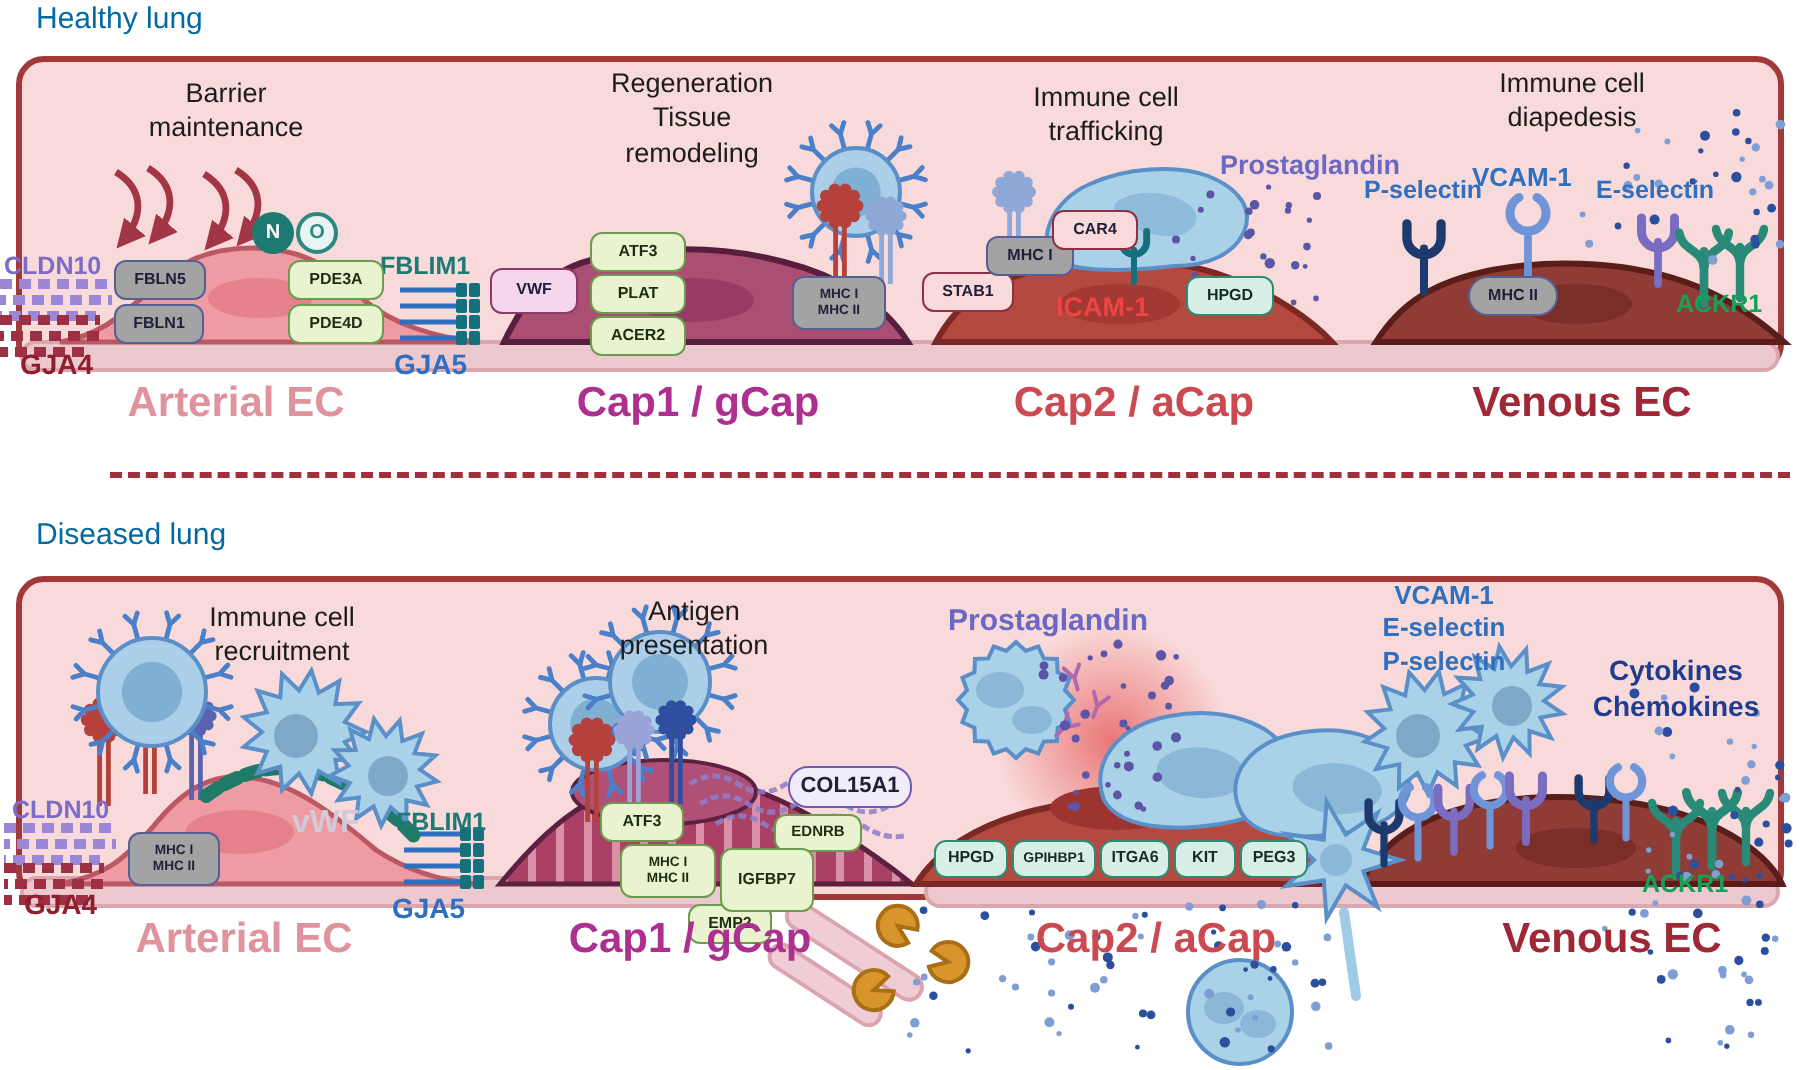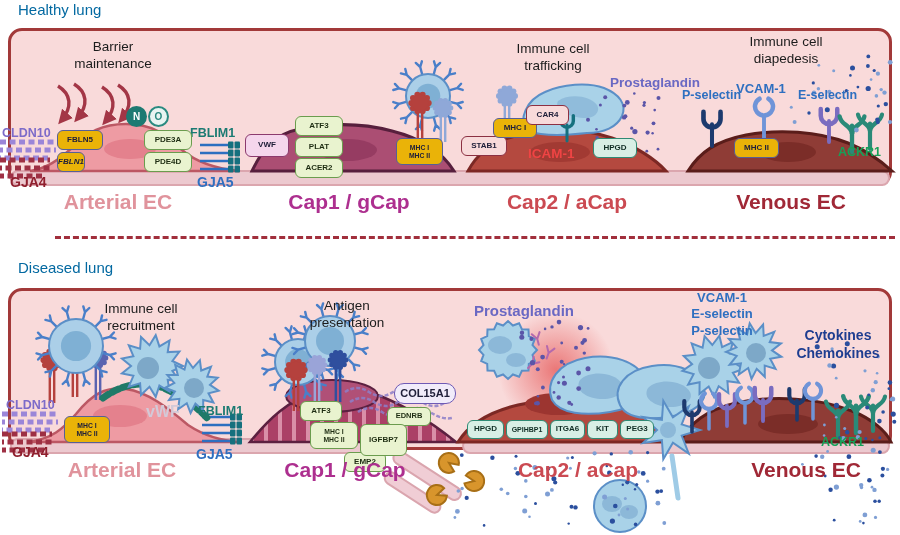--- a/index.html
+++ b/index.html
@@ -8,21 +8,21 @@
   .band{position:absolute;height:16px;background:#ecc9cf;border:2px solid #dba6ae;border-radius:9px;box-sizing:border-box;}
   .art{position:absolute;left:0;top:0;z-index:1;}
   .txt{position:absolute;z-index:2;}
   .title{font-size:15px;color:#0369a1;}
   .process{transform:translateX(-50%);font-size:13.5px;color:#1c1c1c;text-align:center;line-height:1.28;white-space:pre-line;}
   .plabel{transform:translateX(-50%);font-size:21px;font-weight:bold;white-space:nowrap;}
   .tag{font-weight:bold;font-size:12.5px;white-space:nowrap;}
   .ml{white-space:pre-line;text-align:center;transform:translateX(-50%);line-height:1.25;}
   .pill{position:absolute;z-index:2;display:flex;align-items:center;justify-content:center;border-radius:6px;
         font-size:8px;font-weight:600;color:#20203a;text-align:center;line-height:1.12;box-sizing:border-box;white-space:pre-line;}
-  .lav{background:#eab308;border:1.5px solid #566096;}
+  .lav{background:#a3a3a3;border:1.5px solid #566096;}
   .grn{background:#e9f3cf;border:1.5px solid #6b9c4e;color:#1e2d12;}
   .mnt{background:#d8efe5;border:1.5px solid #2f8a74;color:#0f2d24;}
   .pnk{background:#f8dada;border:1.5px solid #8c3042;}
   .pnk2{background:#f5d6ec;border:1.5px solid #8c3a6e;}
   .col{background:#f1ecfa;border:1.5px solid #6f5ab5;font-size:11px;border-radius:10px;}
   .mhc{font-size:6.8px;}
   .no{position:absolute;z-index:2;width:21px;height:21px;border-radius:50%;display:flex;align-items:center;justify-content:center;
       font-size:10px;font-weight:bold;box-sizing:border-box;}
   .divider{position:absolute;border-top:3px dashed #a12f3c;z-index:2;}
   .vspoke{stroke:#4a7fc9;stroke-width:2.4;fill:none;stroke-linecap:round;}
@@ -587,20 +587,23 @@
           <circle cx="836.4" cy="487.1" r="2.6" fill="#7f9fd4"></circle>
         </g>
     </g>
   </svg>
 
   <div class="txt title" style="left:18px;top:1px;">Healthy lung</div>
   <div class="txt title" style="left:18px;top:259px;">Diseased lung</div>
 
   <div class="txt process" style="left:113px;top:38px;">Barrier
 maintenance</div>
+  <div class="txt process" style="left:346px;top:33px;">Regeneration
+Tissue
+remodeling</div>
   <div class="txt process" style="left:553px;top:40px;">Immune cell
 trafficking</div>
   <div class="txt process" style="left:786px;top:33px;">Immune cell
 diapedesis</div>
 
   <div class="txt tag" style="left:2px;top:126px;color:#7d6bc9;">CLDN10</div>
   <div class="txt tag" style="left:10px;top:174px;color:#8f1f2e;font-size:14px;">GJA4</div>
   <div class="txt tag" style="left:190px;top:126px;color:#1b7a72;">FBLIM1</div>
   <div class="txt tag" style="left:197px;top:174px;color:#2e6fc0;font-size:14px;">GJA5</div>
   <div class="txt tag" style="left:610px;top:75px;color:#6a68c3;font-size:13.5px;">Prostaglandin</div>
@@ -611,34 +614,34 @@
   <div class="txt tag" style="left:838px;top:145px;color:#17a058;">ACKR1</div>
 
   <div class="no" style="left:126px;top:106px;background:#1d7a72;color:#fff;">
       <span>N</span>
     </div>
   <div class="no" style="left:148px;top:106px;background:#e8f4f1;border:2px solid #2a8a80;color:#2a8a80;">
       <span>O</span>
     </div>
 
   <div class="pill lav" style="left:57px;top:130px;width:46px;height:20px;">FBLN5</div>
-  <div class="pill lav" style="left:57px;top:152px;width:28px;height:20px;font-style:italic;">FBLN1</div>
+  <div class="pill lav" style="left:57px;top:152px;width:45px;height:20px;">FBLN1</div>
   <div class="pill grn" style="left:144px;top:130px;width:48px;height:20px;">PDE3A</div>
   <div class="pill grn" style="left:144px;top:152px;width:48px;height:20px;">PDE4D</div>
   <div class="pill pnk2" style="left:245px;top:134px;width:44px;height:23px;">VWF</div>
   <div class="pill grn" style="left:295px;top:116px;width:48px;height:20px;">ATF3</div>
   <div class="pill grn" style="left:295px;top:137px;width:48px;height:20px;">PLAT</div>
   <div class="pill grn" style="left:295px;top:158px;width:48px;height:20px;">ACER2</div>
   <div class="pill lav mhc" style="left:396px;top:138px;width:47px;height:27px;">MHC I
 MHC II</div>
   <div class="pill pnk" style="left:461px;top:136px;width:46px;height:20px;">STAB1</div>
   <div class="pill lav" style="left:493px;top:118px;width:44px;height:20px;">MHC I</div>
   <div class="pill pnk" style="left:526px;top:105px;width:43px;height:20px;">CAR4</div>
   <div class="pill mnt" style="left:593px;top:138px;width:44px;height:20px;">HPGD</div>
-  <div class="pill lav" style="left:734px;top:138px;width:45px;height:20px;">MHC II</div>
+  <div class="pill lav" style="left:734px;top:138px;width:45px;height:20px;border-radius:10px;">MHC II</div>
 
   <div class="txt plabel" style="left:118px;top:190px;color:#e0939c;">Arterial EC</div>
   <div class="txt plabel" style="left:349px;top:190px;color:#ad2f8f;">Cap1 / gCap</div>
   <div class="txt plabel" style="left:567px;top:190px;color:#cb4a52;">Cap2 / aCap</div>
   <div class="txt plabel" style="left:791px;top:190px;color:#a02836;">Venous EC</div>
 
   <div class="txt process" style="left:141px;top:300px;">Immune cell
 recruitment</div>
   <div class="txt process" style="left:347px;top:297px;">Antigen
 presentation</div>

